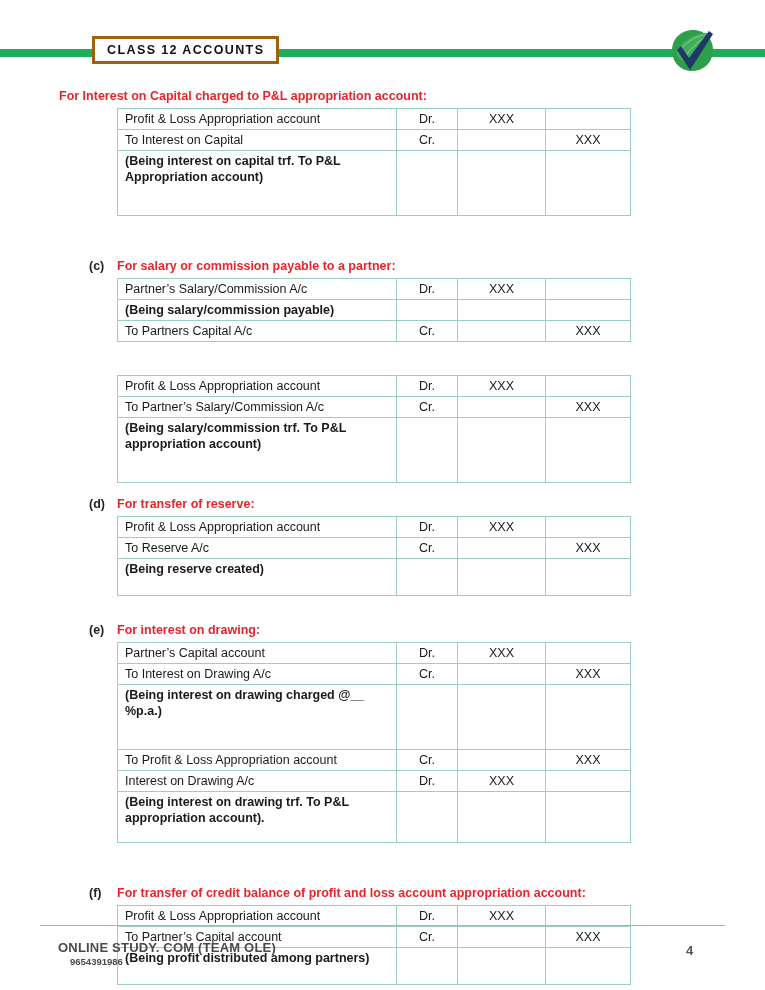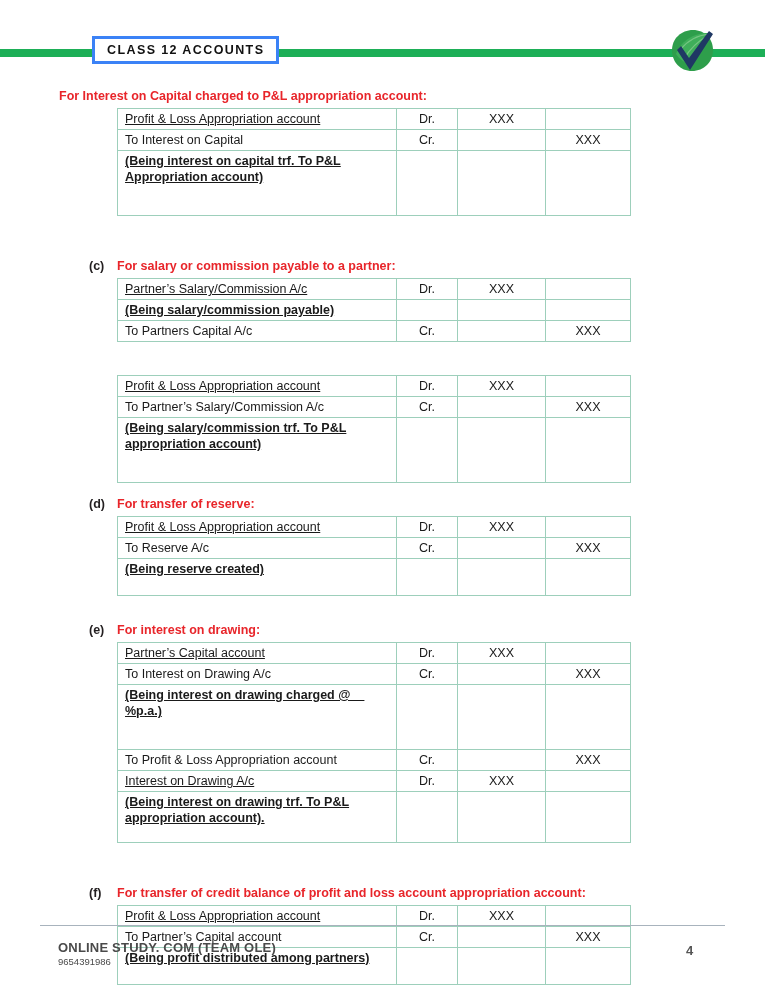--- a/index.html
+++ b/index.html
@@ -31,21 +31,21 @@
     width: 765px;
     height: 8px;
     background: #1DAF57;
   }
   .header-title-box {
     position: absolute;
     top: 36px;
     left: 92px;
     height: 22px;
     padding: 0 12px;
-    border: 3px solid #3b82f6;
+    border: 3px solid #a16207;
     background: #ffffff;
     display: flex;
     align-items: center;
     box-sizing: content-box;
   }
   .header-title-text {
     font-size: 12.5px;
     font-weight: bold;
     letter-spacing: 1.4px;
     color: #111111;
@@ -109,21 +109,21 @@
     vertical-align: top;
     padding: 2px 0 2px 0;
     line-height: 16px;
     font-family: "Liberation Sans", sans-serif;
   }
   .jtable td.c-particulars { width: 279px; padding-left: 7px; }
   .jtable td.c-dr          { width: 61px;  text-align: center; }
   .jtable td.c-debit       { width: 88px;  text-align: center; }
   .jtable td.c-credit      { width: 85px;  text-align: center; }
 
-  .lvl-1 { padding-left: 7px; text-decoration: underline; }
+  .lvl-1 { padding-left: 7px; }
   .lvl-2 { padding-left: 15px; }
   .narration { font-weight: bold; }
   .row-tall td { height: 46px; }
   .row-tall-sm td { height: 32px; margin-top: 48px; }
   .row-tall-xl td { height: 60px; }
 
   .gap-sm { height: 13px; }
   .gap-md { height: 26px; }
   .gap-lg { height: 33px; }
   .gap-xl { height: 42px; }
@@ -149,23 +149,23 @@
     top: 15px;
     left: 58px;
     font-size: 13px;
     font-weight: bold;
     color: #4a4a4a;
     letter-spacing: 0.2px;
   }
   .footer-phone {
     position: absolute;
     top: 31px;
-    left: 58px;
+    left: 70px;
     font-size: 9.5px;
-    font-weight: normal;
+    font-weight: bold;
     color: #4a4a4a;
     text-align: right;
   }
   .footer-page {
     position: absolute;
     top: 18px;
     left: 686px;
     font-size: 13px;
     font-weight: bold;
     color: #555555;

